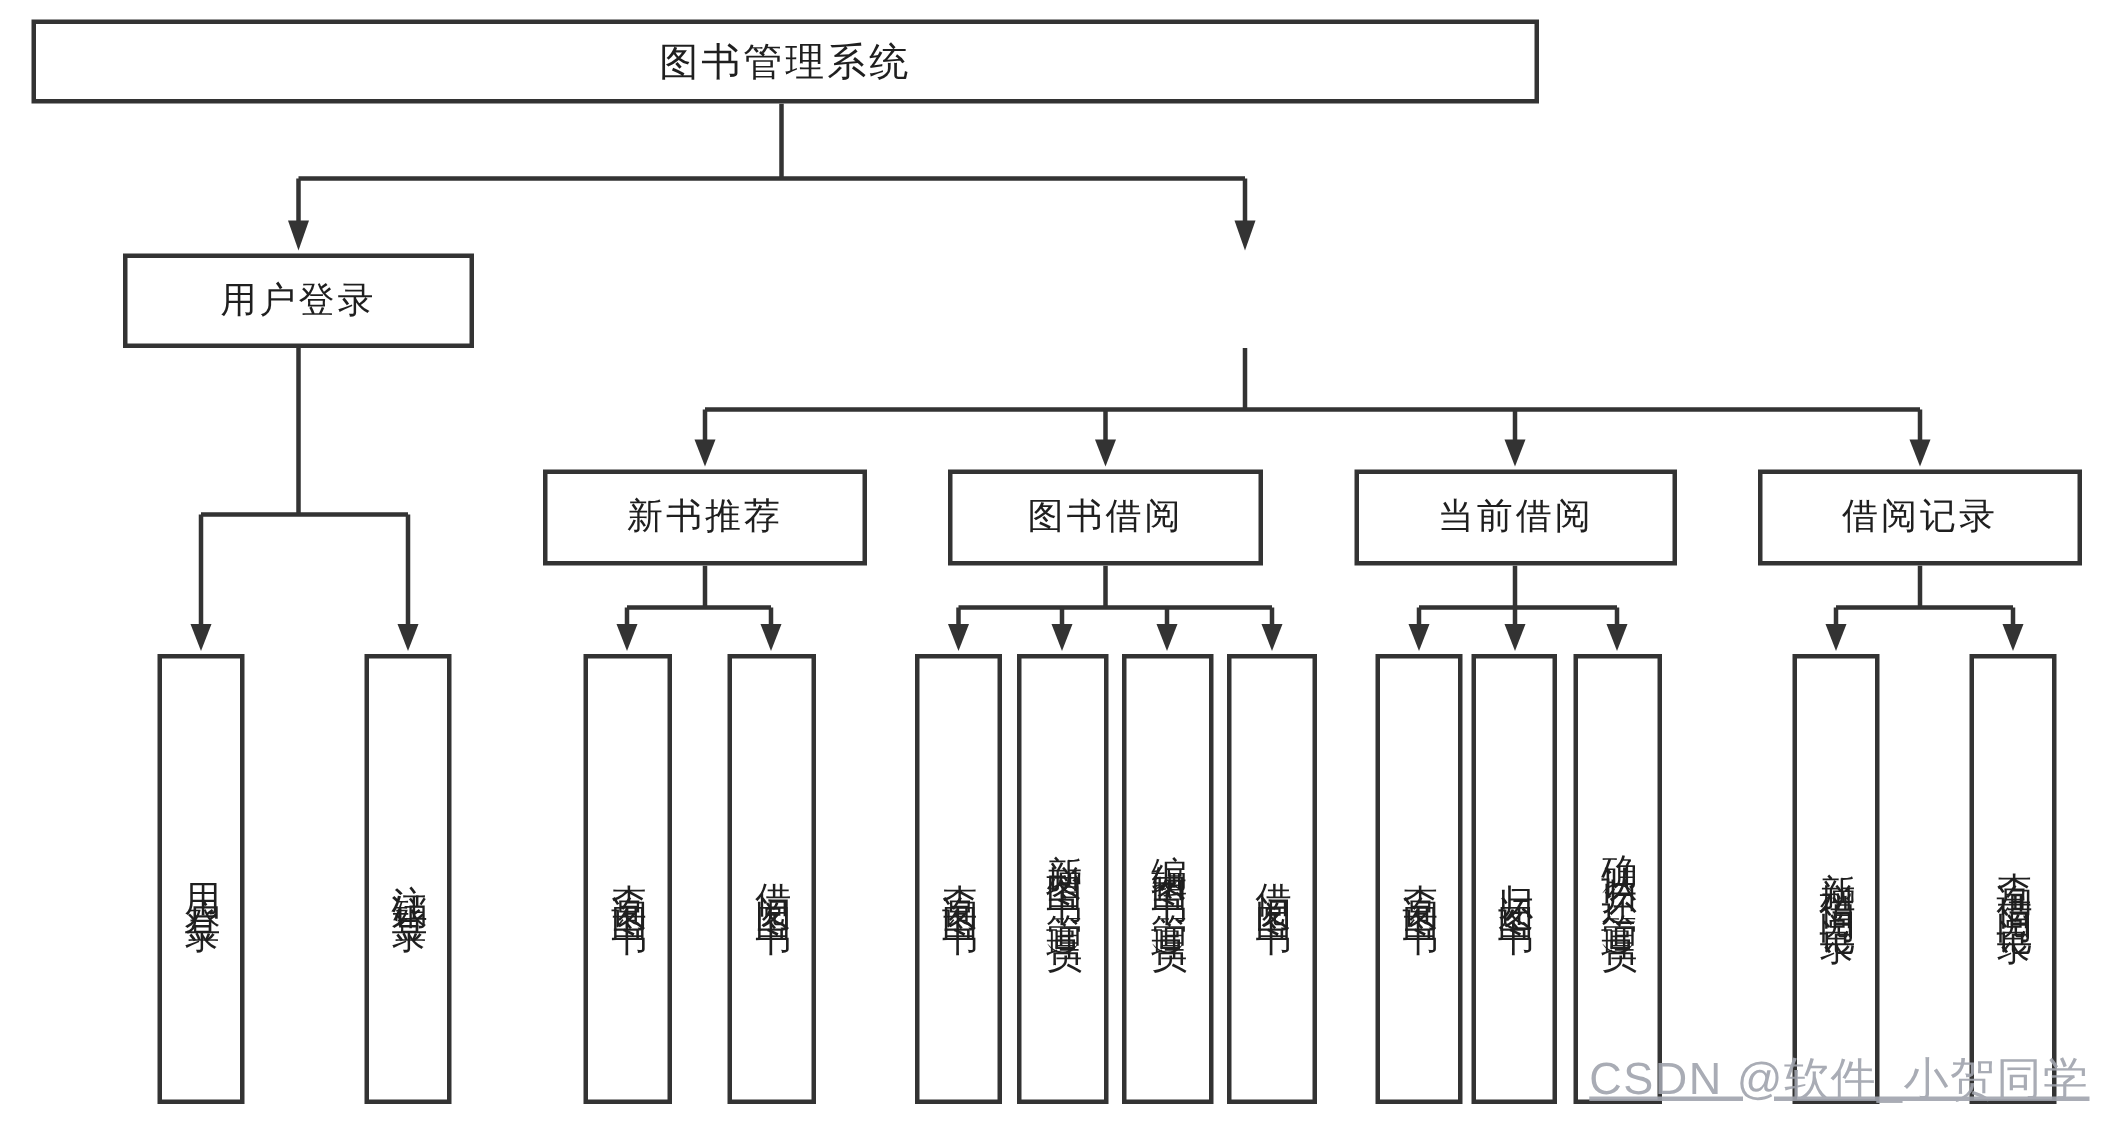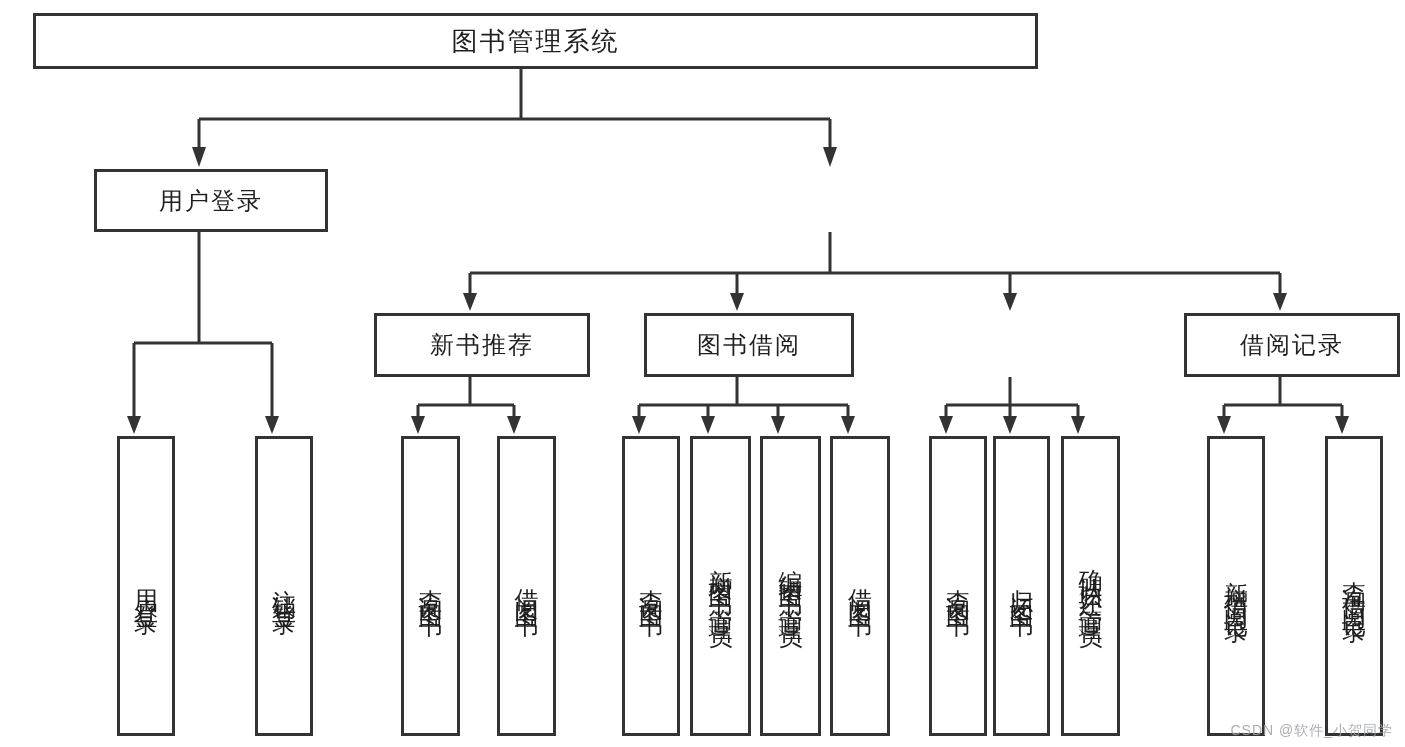--- a/index.html
+++ b/index.html
@@ -4,30 +4,30 @@
 <style>
   html,body{margin:0;padding:0;background:#ffffff;}
   .canvas{
     position:relative;width:1405px;height:747px;background:#ffffff;overflow:hidden;
     font-family:"Liberation Sans","DejaVu Sans",sans-serif;color:#1f1f1f;
   }
   .wires{position:absolute;left:0;top:0;width:1405px;height:747px;}
   .node{
     position:absolute;box-sizing:border-box;background:#ffffff;border:3px solid #333333;
     display:flex;align-items:center;justify-content:center;text-align:center;
-    font-size:24px;letter-spacing:2px;line-height:1;z-index:2;margin-left:12px;
+    font-size:24px;letter-spacing:2px;line-height:1;z-index:2;
   }
   .node.root{font-size:26px;}
   .node.leaf{
     writing-mode:vertical-rl;text-orientation:mixed;
     font-size:24px;letter-spacing:8px;
   }
   .watermark{
     position:absolute;right:12px;bottom:7px;z-index:5;
-    font-size:14px;letter-spacing:1px;color:#a0a4ad;opacity:0.9;white-space:nowrap;
+    font-size:30px;letter-spacing:1px;color:#a0a4ad;opacity:0.9;white-space:nowrap;text-decoration:underline;
   }
 </style>
 </head>
 <body>
 
 <div class="canvas">
 
   <svg class="wires" viewBox="0 0 1405 747" xmlns="http://www.w3.org/2000/svg">
     <g stroke="#333333" stroke-width="3" fill="none">
       <path d="M521 69 V119 M199 119 H830 M199 119 V150 M830 119 V150"></path>
@@ -60,20 +60,21 @@
       <polygon points="1335,416 1349,416 1342,434"></polygon>
     </g>
   </svg>
 
   <div class="node root" style="left:21px;top:13px;width:1005px;height:56px">图书管理系统</div>
 
   <div class="node" style="left:82px;top:169px;width:234px;height:63px">用户登录</div>
 
   <div class="node" style="left:362px;top:313px;width:216px;height:64px">新书推荐</div>
   <div class="node" style="left:632px;top:313px;width:210px;height:64px">图书借阅</div>
+  <div class="node" style="left:903px;top:313px;width:215px;height:64px">当前借阅</div>
   <div class="node" style="left:1172px;top:313px;width:216px;height:64px">借阅记录</div>
 
   <div class="node leaf" style="left:105px;top:436px;width:58px;height:300px">用户登录</div>
   <div class="node leaf" style="left:243px;top:436px;width:58px;height:300px">注销登录</div>
 
   <div class="node leaf" style="left:389px;top:436px;width:59px;height:300px">查询图书</div>
   <div class="node leaf" style="left:485px;top:436px;width:59px;height:300px">借阅图书</div>
 
   <div class="node leaf" style="left:610px;top:436px;width:58px;height:300px">查询图书</div>
   <div class="node leaf" style="left:678px;top:436px;width:61px;height:300px">新增图书（管理员）</div>

